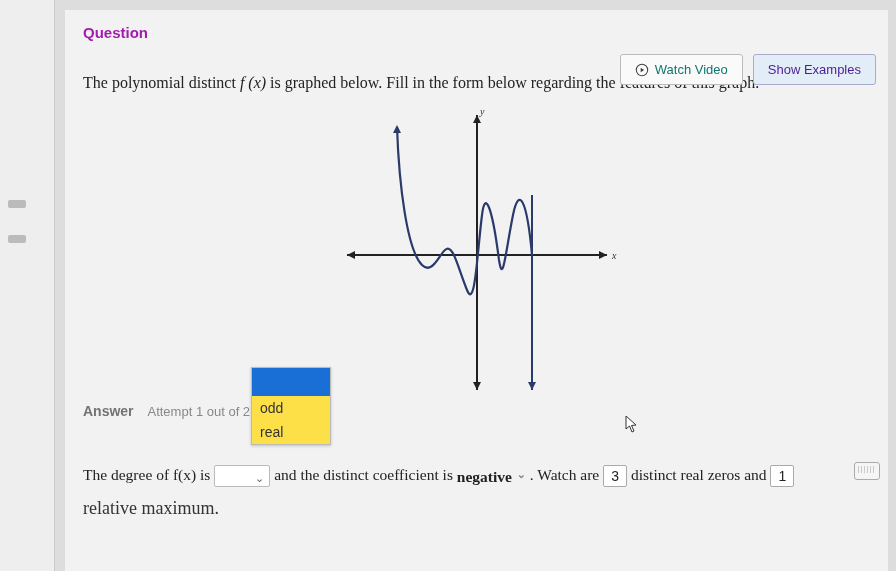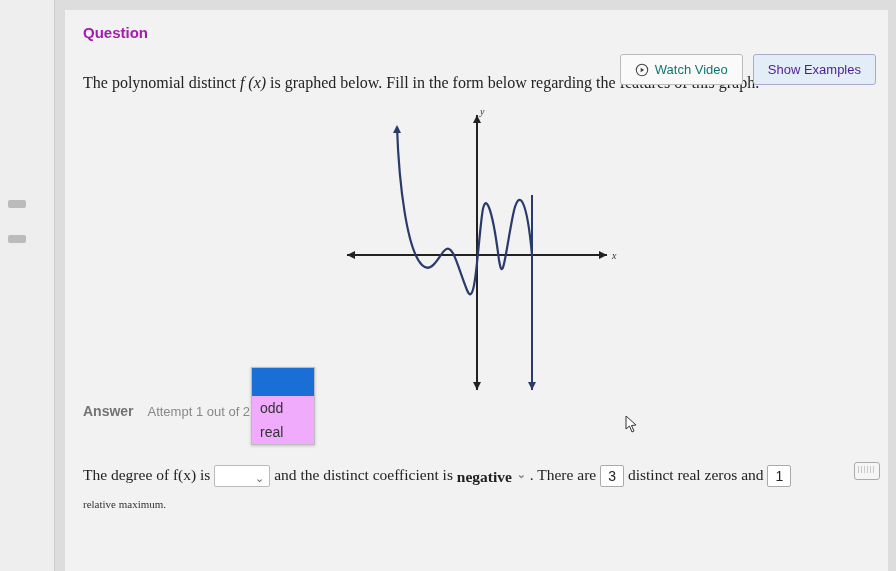--- a/index.html
+++ b/index.html
@@ -106,23 +106,23 @@
     }
     .attempts {
       font-size: 13px;
       color: #888;
       margin-left: 10px;
     }
     .dropdown-open {
       position: absolute;
       left: 168px;
       top: -36px;
-      width: 64px;
+      width: 80px;
       border: 1px solid #bbb;
-      background: #f0abfc;
+      background: #fde047;
       font-size: 14px;
       box-shadow: 0 1px 3px rgba(0,0,0,.2);
     }
     .dropdown-open .selector {
       height: 28px;
       background: #1a6fd6;
     }
     .dropdown-open .opt {
       padding: 4px 8px;
       color: #333;
@@ -179,21 +179,21 @@
     .neg-dropdown::after {
       content: "⌄";
       position: absolute;
       right: 0;
       top: 2px;
       font-size: 11px;
       color: #888;
     }
     .sentence-row2 {
       margin-top: 6px;
-      font-size: 11px;
+      font-size: 18px;
     }
     .kb-icon {
       position: absolute;
       right: 16px;
       top: 462px;
       width: 26px;
       height: 18px;
       border: 1px solid #aaa;
       border-radius: 3px;
       background: #f5f5f5;
@@ -283,21 +283,21 @@
       <div class="opt">odd</div>
       <div class="opt">real</div>
     </div>
   </div>
 
   <div class="sentence">
     <span class="serif">The degree of f(x) is </span>
     <span class="inline-select"></span>
     <span class="serif"> and the distinct coefficient is </span>
     <span class="neg-dropdown">negative</span>
-    <span class="serif"> . There are </span>
+    <span class="serif"> . Watch are </span>
     <span class="inline-box">3</span>
     <span class="serif"> distinct real zeros and </span>
     <span class="inline-box">1</span>
   </div>
   <div class="sentence-row2">
     <span class="serif">relative maximum.</span>
   </div>
 
 </div>
 

